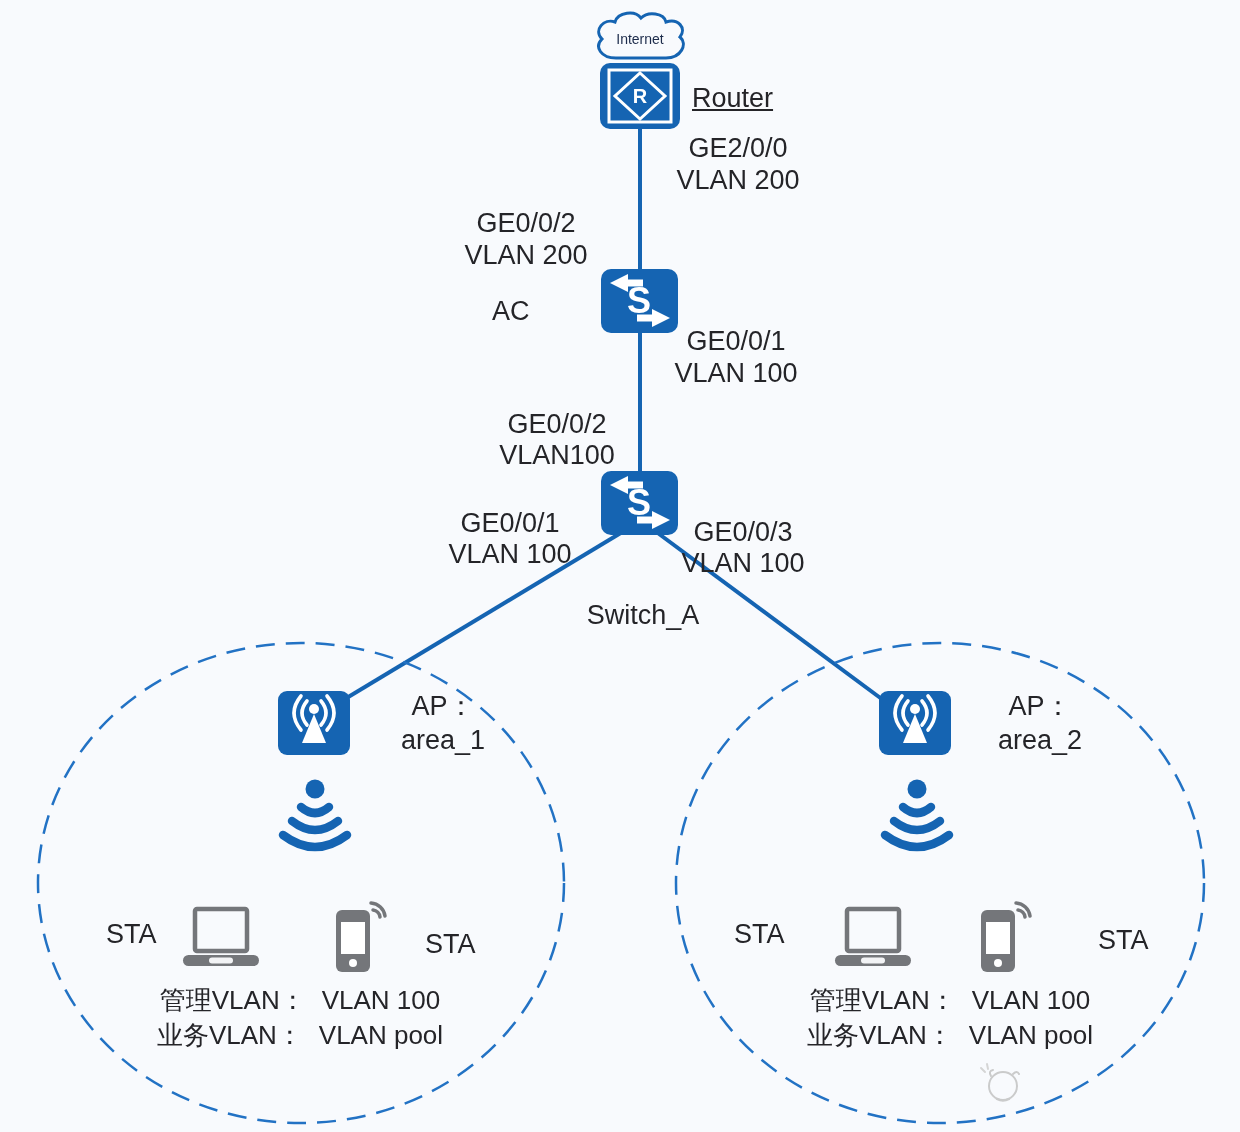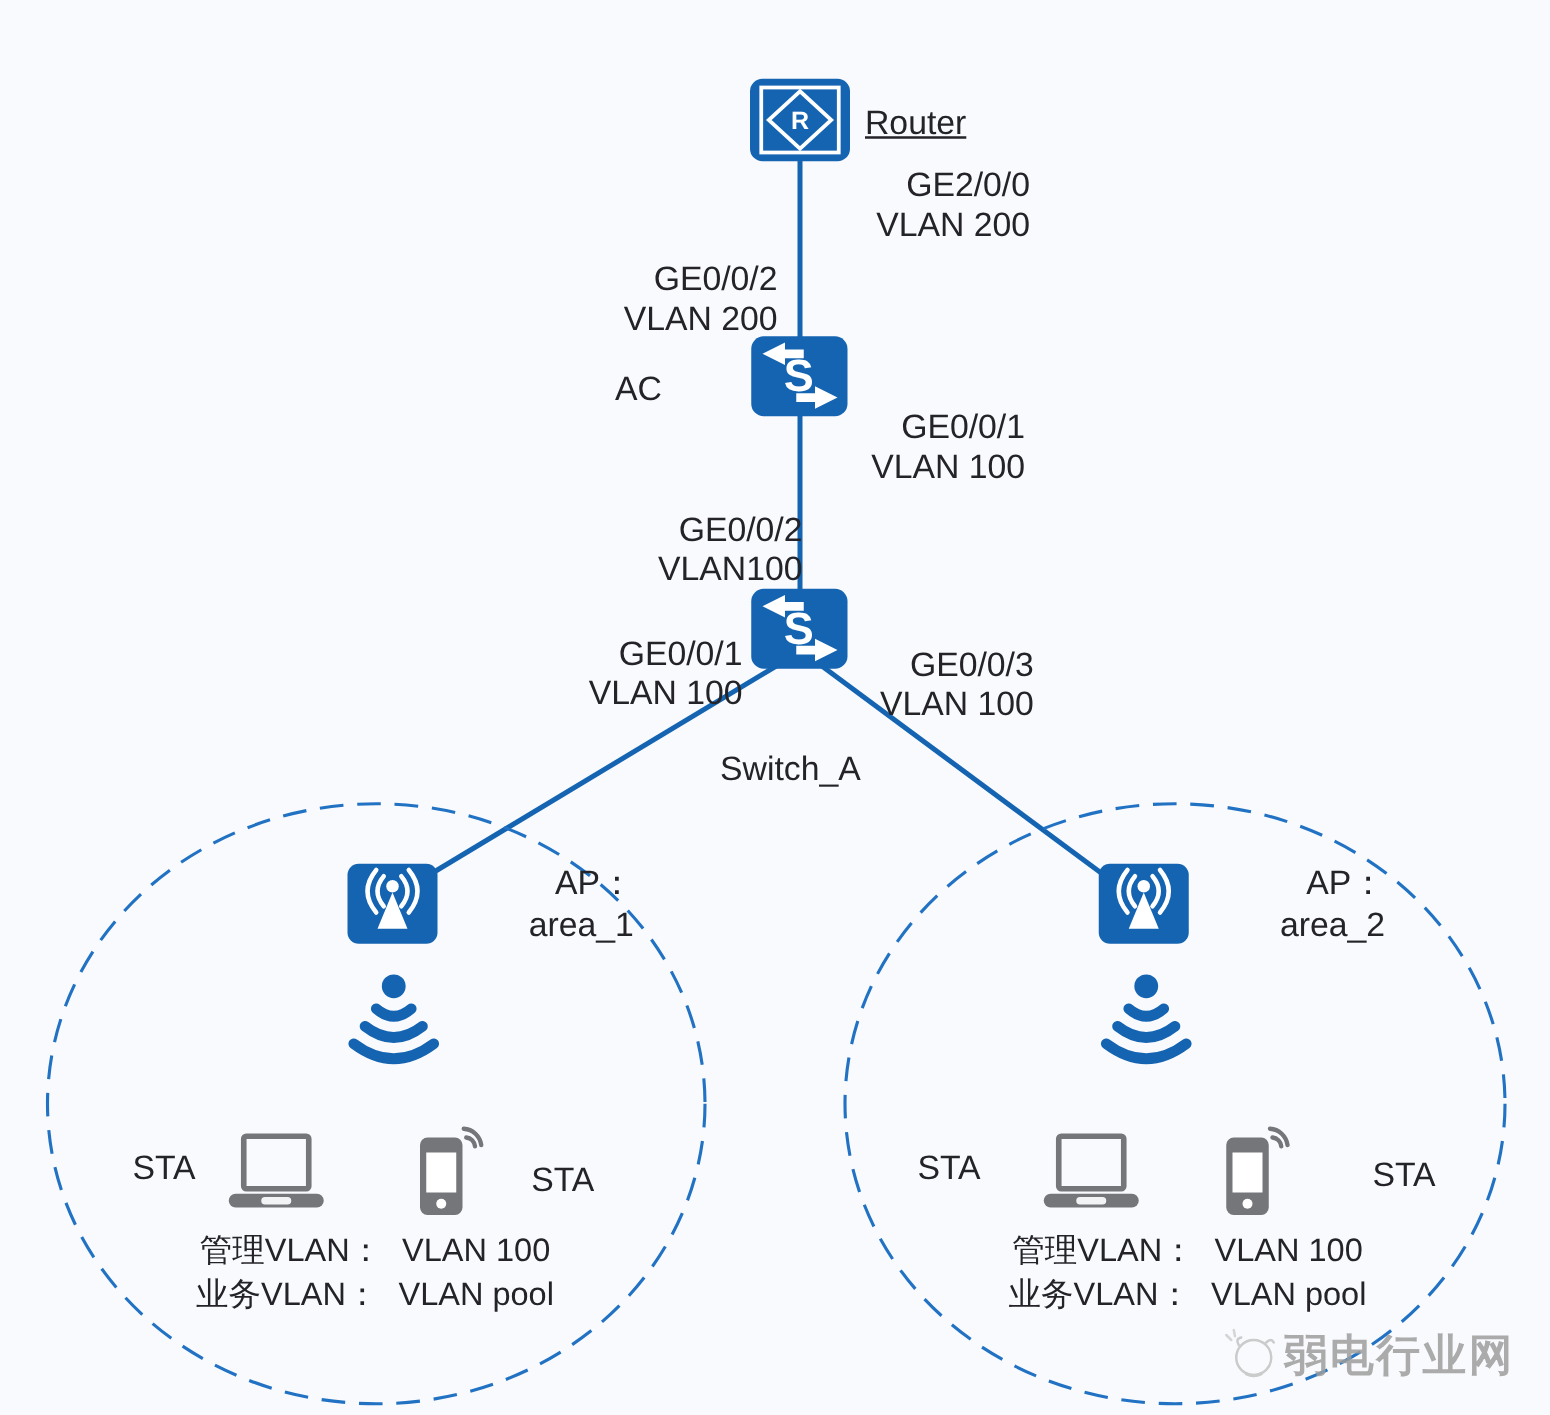--- a/index.html
+++ b/index.html
@@ -19,22 +19,22 @@
     background:var(--background);
     overflow:hidden;
     font-family:"Liberation Sans", sans-serif;
     color:var(--text);
   }
   .underlay{position:absolute;left:0;top:0;width:1240px;height:1132px;}
   .link{stroke:var(--line);stroke-width:4;fill:none;}
   .ring{stroke:var(--dashed-ring);stroke-width:2.5;fill:none;stroke-dasharray:19 11;}
   .abs{position:absolute;}
   .lbl{font-size:27px;line-height:32px;color:var(--text);white-space:nowrap;}
-  .port-block{text-align:right;}
-  .center{}
+  .port-block{text-align:center;}
+  .center{text-align:center;}
   .right{text-align:left;}
   .icon-bg{fill:var(--primary);}
   .wstroke{stroke:#fff;fill:none;}
   .wfill{fill:#fff;}
   .icon-letter{fill:#fff;font-family:"Liberation Sans",sans-serif;font-weight:bold;}
   .bluefill{fill:var(--primary);}
   .bluestroke{stroke:var(--primary);fill:none;}
   .graystroke{stroke:var(--device-gray);fill:none;}
   .grayfill{fill:var(--device-gray);}
   .cloud-text{fill:#1c2b4a;font-family:"Liberation Sans",sans-serif;font-size:14px;}
@@ -48,20 +48,26 @@
 <div class="stage">
 
   <svg class="underlay">
     <line class="link" x1="640" y1="64" x2="640" y2="505"></line>
     <line class="link" x1="629" y1="528" x2="320" y2="714"></line>
     <line class="link" x1="651" y1="528" x2="902" y2="714"></line>
     <ellipse class="ring" cx="301" cy="883" rx="263" ry="240"></ellipse>
     <ellipse class="ring" cx="940" cy="883" rx="264" ry="240"></ellipse>
   </svg>
 
+  <div class="abs" style="left:591px;top:11px;width:98px;height:58px;">
+    <svg width="98" height="58" viewBox="0 0 98 58">
+      <path d="M 25 47 C 10 47 3 36 11 28 C 2 19 13 7 24 11 C 27 1 44 -1 50 7 C 57 0 73 2 75 11 C 87 7 96 17 89 26 C 97 33 90 47 75 47 Z" fill="#ffffff" class="bluestroke" stroke-width="3"></path>
+      <text x="49" y="33" text-anchor="middle" class="cloud-text">Internet</text>
+    </svg>
+  </div>
 
   <div class="abs" style="left:599px;top:62px;">
     <svg width="82" height="68" viewBox="0 0 82 68">
       <rect x="1" y="1" width="80" height="66" rx="10" class="icon-bg"></rect>
       <rect x="10" y="8" width="62" height="52" class="wstroke" stroke-width="3"></rect>
       <polygon points="41,11 66,34 41,57 16,34" class="wstroke" stroke-width="3"></polygon>
       <text x="41" y="41" text-anchor="middle" font-size="20" class="icon-letter">R</text>
     </svg>
   </div>
   <div class="abs lbl" style="left:692px;top:82px;text-decoration:underline;">Router</div>
@@ -219,16 +225,15 @@
   </div>
 
   <div class="abs watermark" style="left:975px;top:1058px;">
     <svg width="52" height="52" viewBox="0 0 52 52">
       <circle cx="28" cy="28" r="14" fill="none" stroke="#c3c3c3" stroke-width="2"></circle>
       <path d="M 16 18 Q 13 13 18 12" fill="none" stroke="#c3c3c3" stroke-width="2" stroke-linecap="round"></path>
       <path d="M 38 16 Q 42 12 44 16" fill="none" stroke="#c3c3c3" stroke-width="2" stroke-linecap="round"></path>
       <path d="M 6 10 L 10 14 M 12 6 L 13 11" fill="none" stroke="#cfcfcf" stroke-width="2" stroke-linecap="round"></path>
       <path d="M 22 41 Q 28 44 34 41" fill="none" stroke="#c3c3c3" stroke-width="2.5" stroke-linecap="round"></path>
     </svg>
-    <div class="watermark-text">弱电行业网</div>
   </div>
 
 </div>
 
 </body></html>

